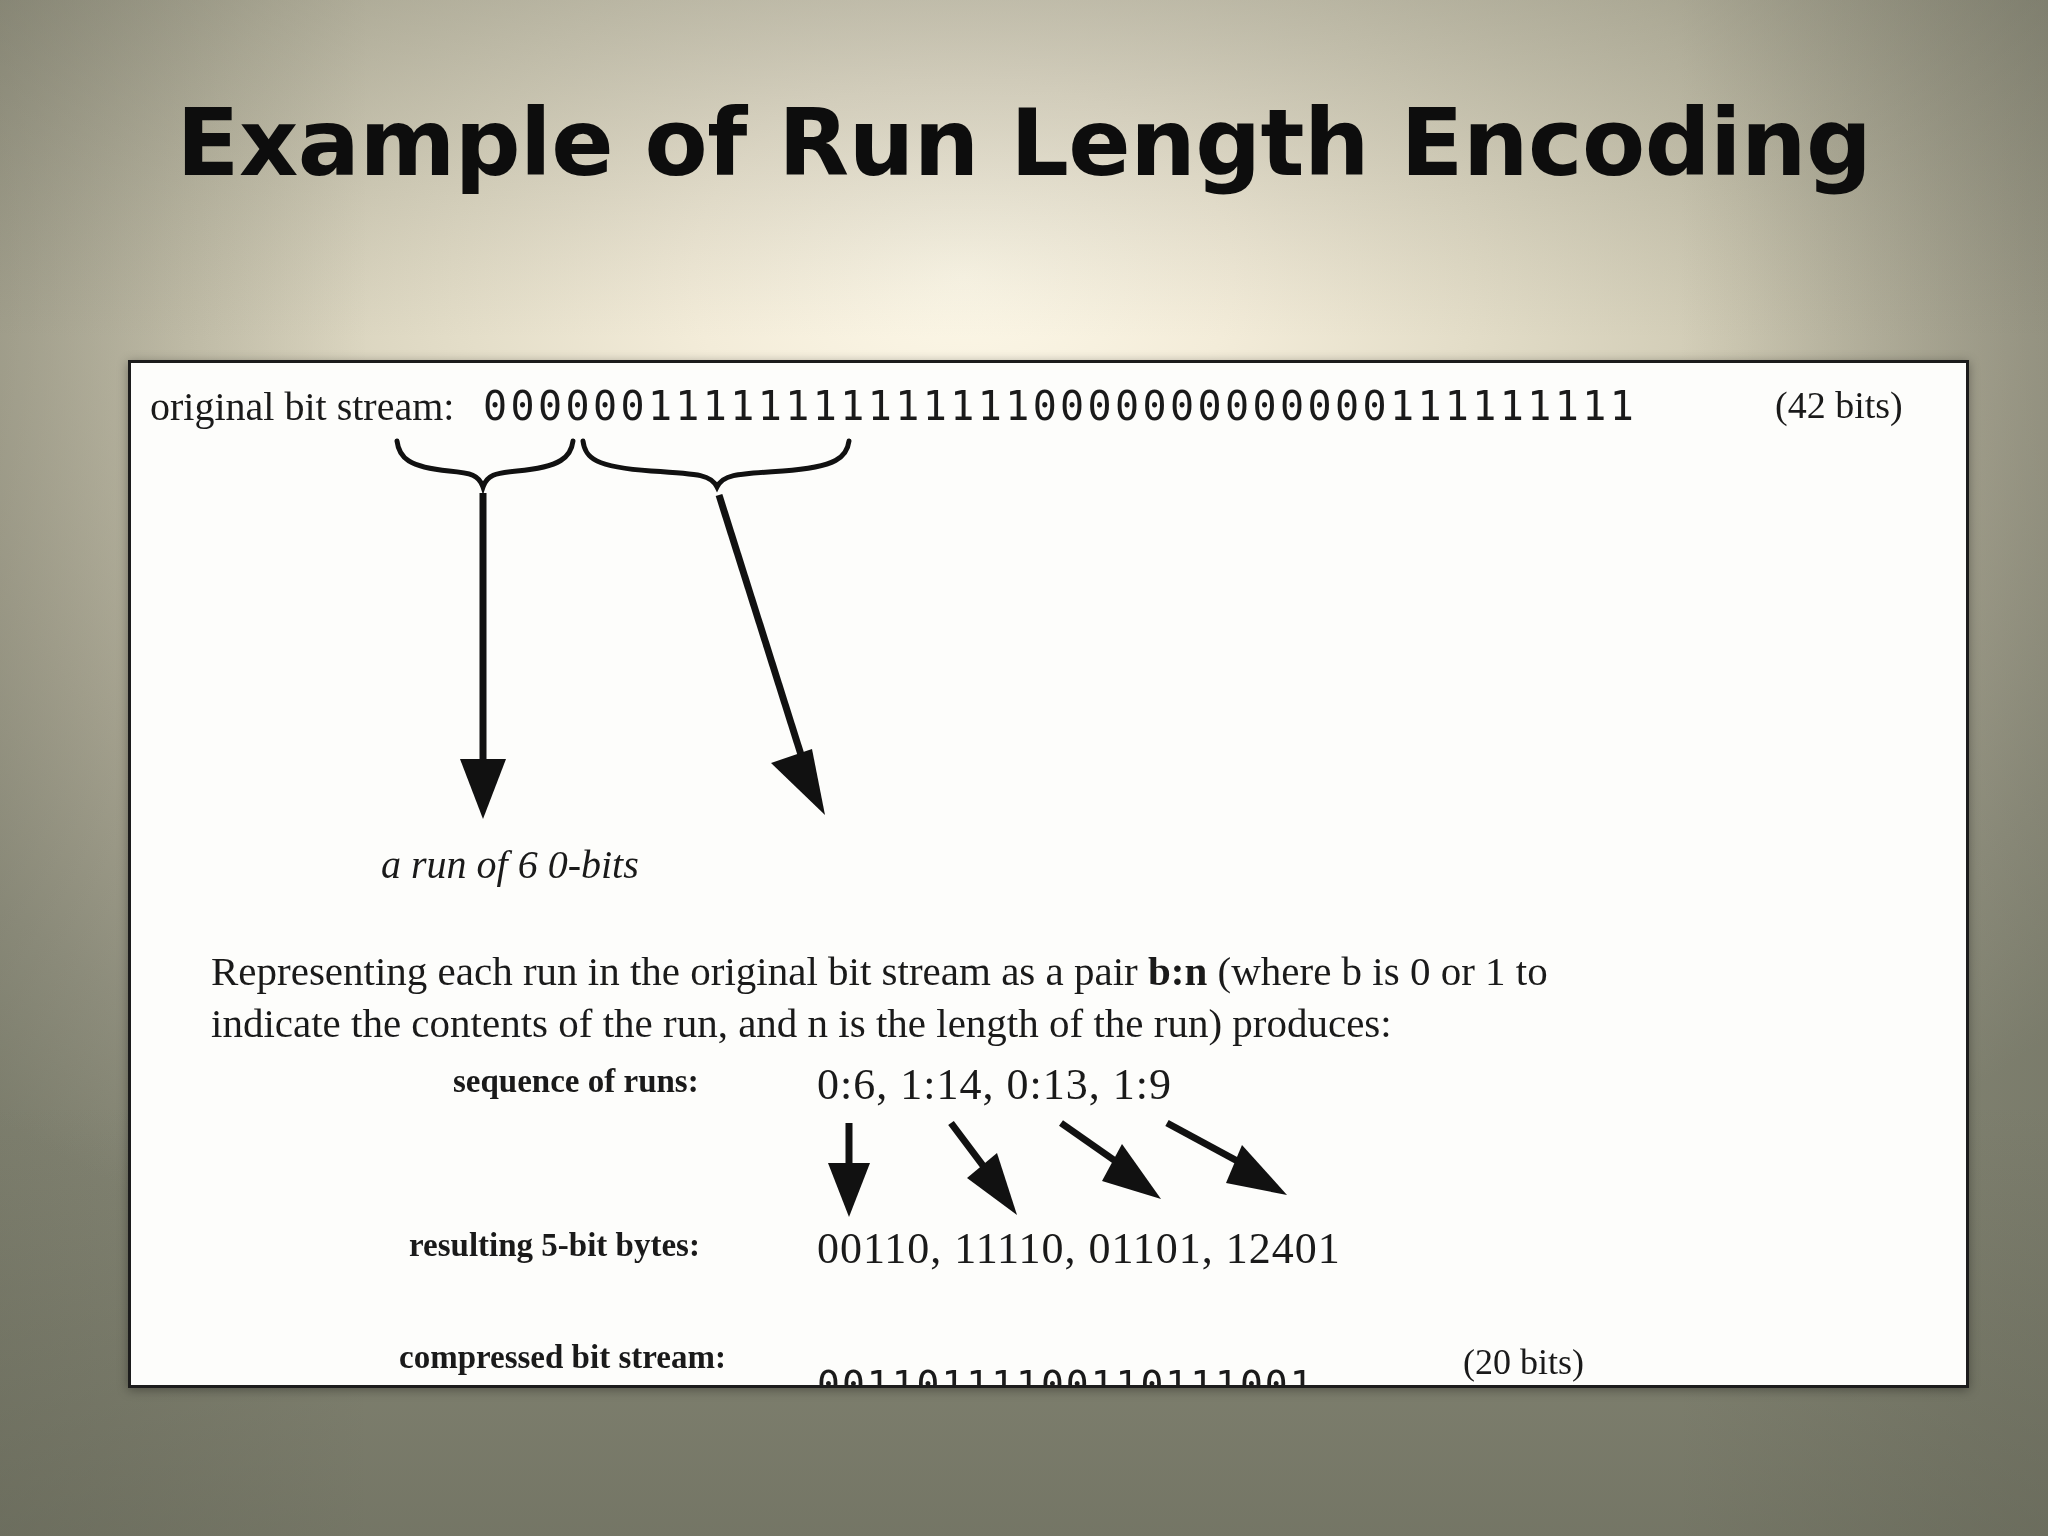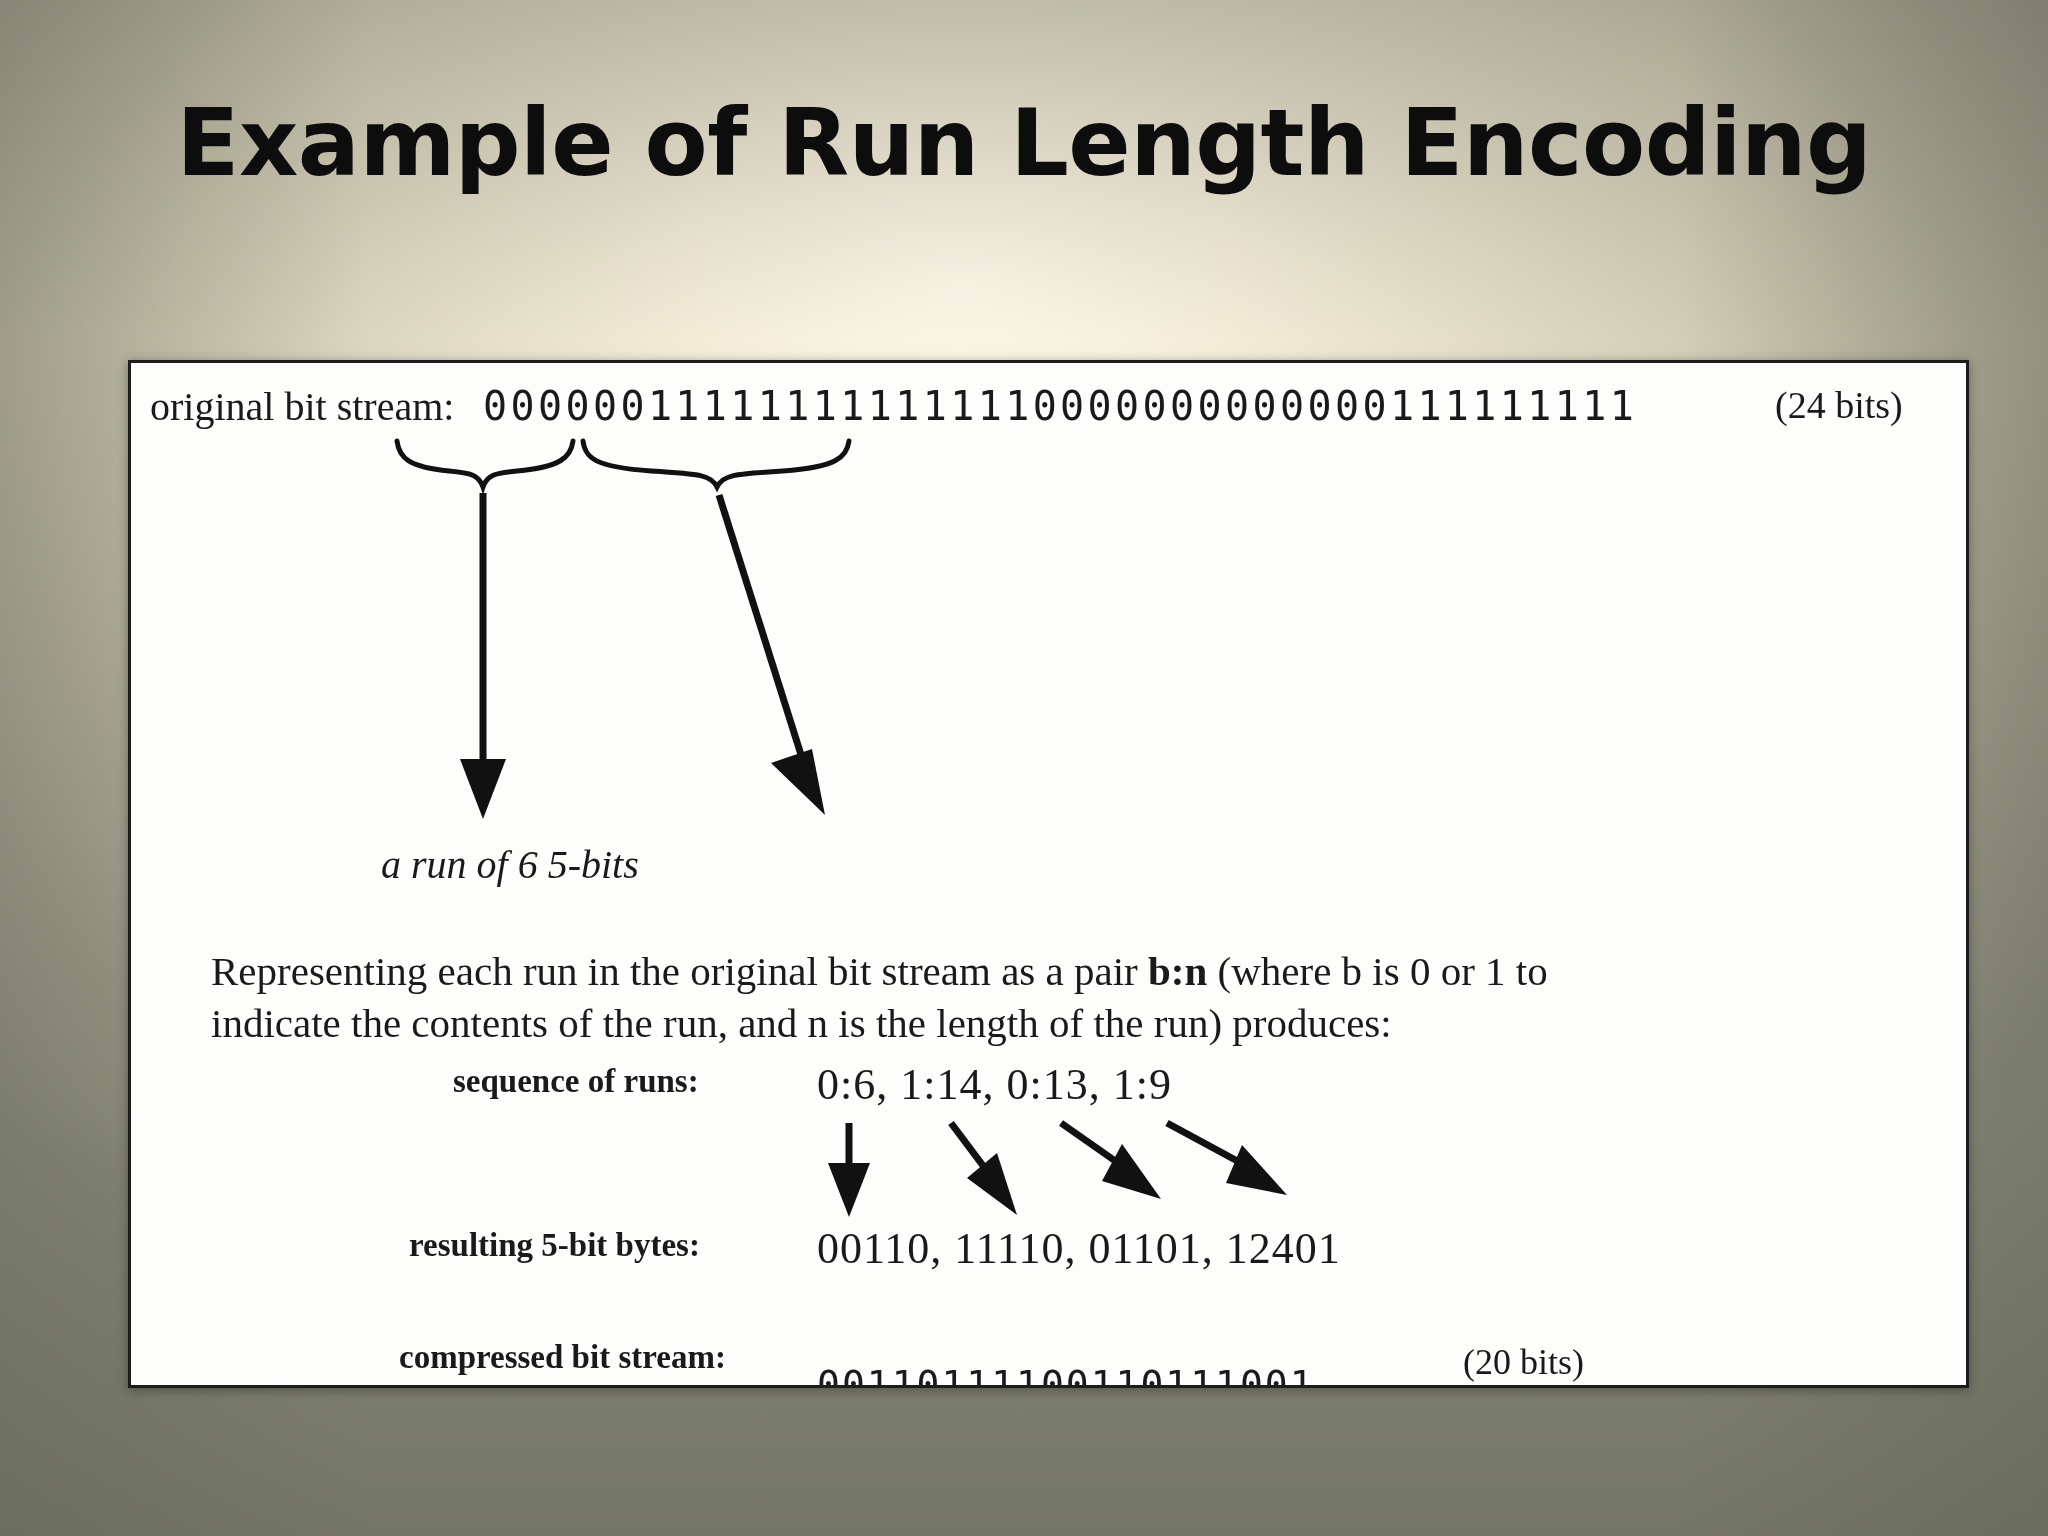--- a/index.html
+++ b/index.html
@@ -148,23 +148,23 @@
 <div id="slide">
   <div id="slide-vignette"></div>
 
   <div id="title" class="abs">Example of Run Length Encoding</div>
 
   <div id="figure">
     <div id="figure-inner">
 
       <div class="abs" id="orig-label">original bit stream:</div>
       <div class="abs" id="orig-bits">000000111111111111110000000000000111111111</div>
-      <div class="abs" id="orig-bitcount">(24 bits)</div>
-
-      <div class="abs run-label" id="run-label-0">a run of 6 5-bits</div>
+      <div class="abs" id="orig-bitcount">(42 bits)</div>
+
+      <div class="abs run-label" id="run-label-0">a run of 6 0-bits</div>
 
       <div class="abs" id="para"><span>Representing each run in the original bit stream as a pair </span><b>b:n</b><span> (where b is 0 or 1 to indicate the contents of the run, and n is the length of the run) produces:</span></div>
 
       <div class="abs row-label" id="runs-label">sequence of runs:</div>
       <div class="abs row-value" id="runs-value">0:6, 1:14, 0:13, 1:9</div>
 
       <div class="abs row-label" id="bytes-label">resulting 5-bit bytes:</div>
       <div class="abs row-value" id="bytes-value">00110, 11110, 01101, 12401</div>
 
       <div class="abs row-label" id="comp-label">compressed bit stream:</div>

